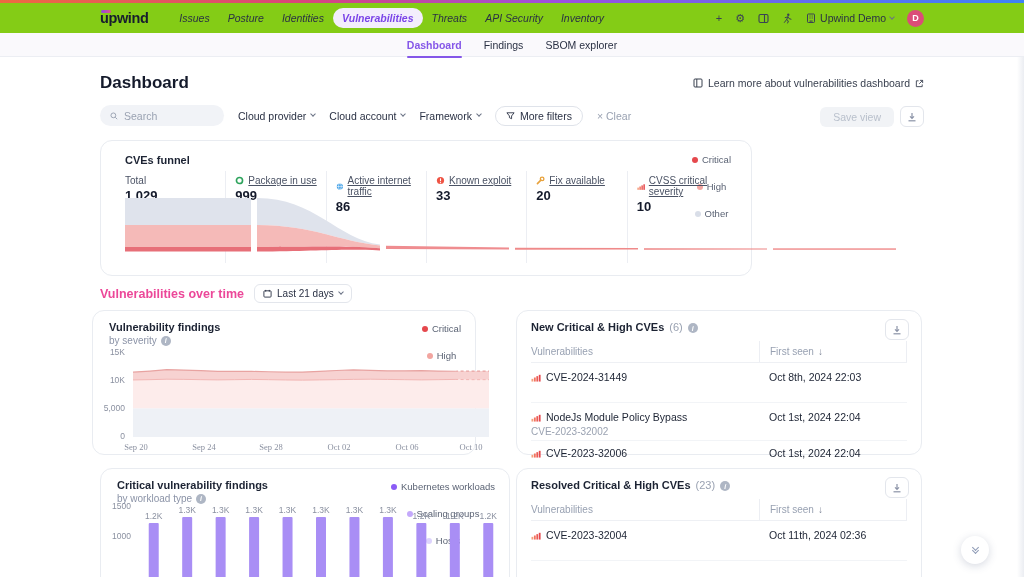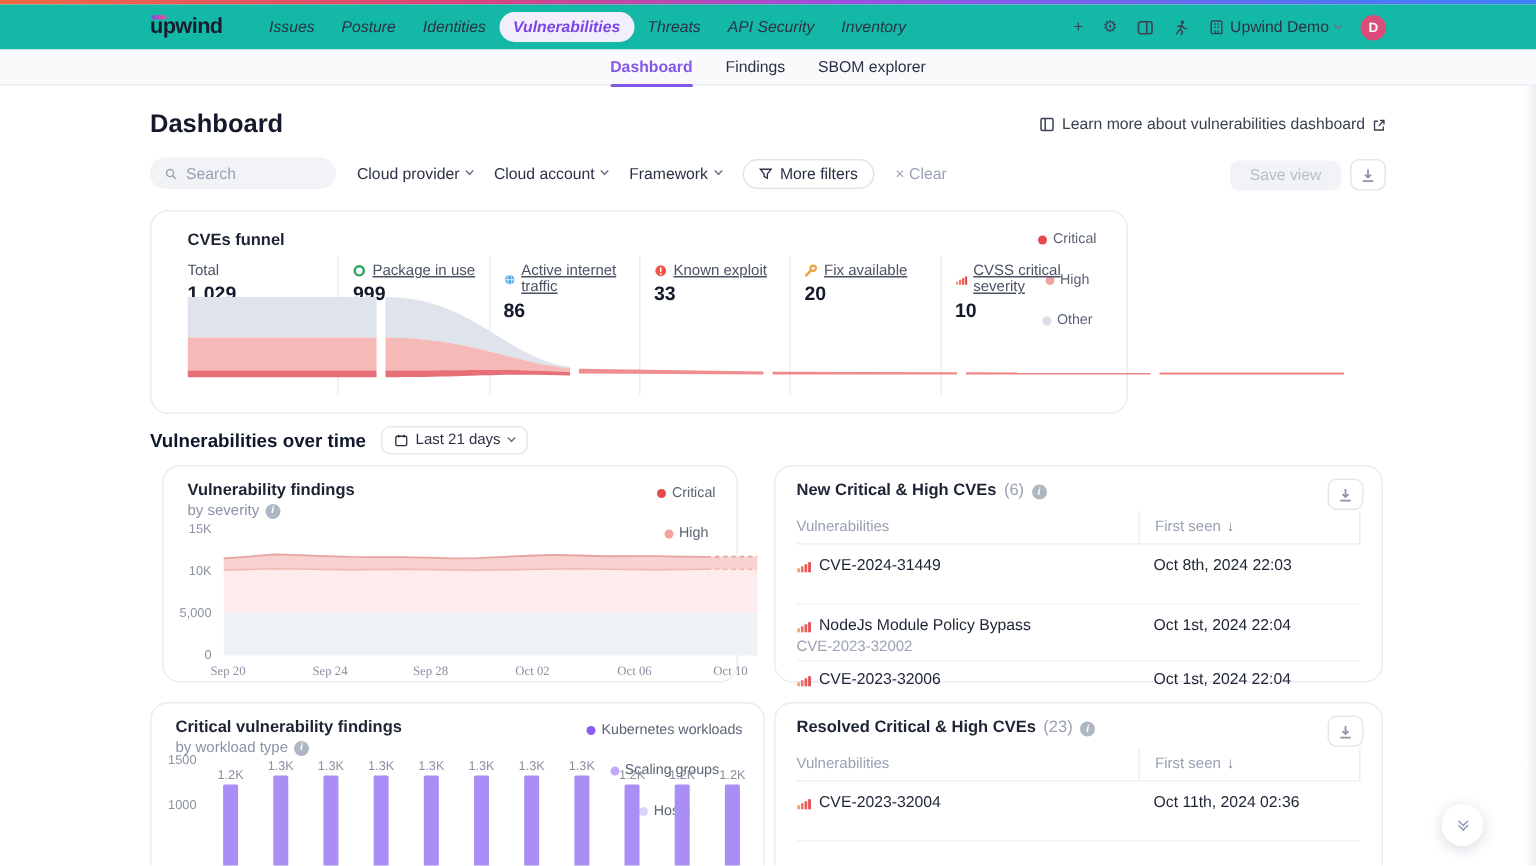--- a/index.html
+++ b/index.html
@@ -8,21 +8,21 @@
     font-family:"Liberation Sans", sans-serif;
     background:#ffffff; color:#1c2333; overflow:hidden; position:relative;
   }
   .abs { position:absolute; }
 
   
   .gradbar { position:absolute; top:0; left:0; width:1024px; height:3px;
     background:linear-gradient(90deg,#ee6a41 0%,#d8447c 30%,#9c4fe0 55%,#5f6ef0 80%,#3e82f7 100%); }
 
   
-  header { position:absolute; top:3px; left:0; width:1024px; height:30px; background:#14b8a6;
+  header { position:absolute; top:3px; left:0; width:1024px; height:30px; background:#84cc16;
     display:flex; align-items:center; padding:0 100px; }
   .logo { position:relative; font-weight:bold; font-size:14.5px; letter-spacing:-0.4px; color:#171d2e; cursor:pointer; }
   .logo-bar { position:absolute; top:0px; left:1px; width:10px; height:2.5px; border-radius:2px;
     background:linear-gradient(90deg,#8b4be0,#e4538a); }
   nav.main { display:flex; align-items:center; gap:0; margin-left:22px; flex:1;font-style:italic; }
   .nav-item { font-size:10.5px; color:#2a3144; padding:4px 9px; border-radius:12px; cursor:pointer; white-space:nowrap; }
   .nav-item.active { color:#7b45e8; background:#f3eefc; font-weight:bold; }
   .header-right { display:flex; align-items:center; gap:13px; }
   .hicon { font-size:11px; color:#3a4254; cursor:pointer; line-height:1; display:flex; align-items:center; }
   .org { display:flex; align-items:center; gap:4px; font-size:10.5px; color:#2a3144; cursor:pointer; }
@@ -83,26 +83,26 @@
   .stage { border-left:1px solid #eceef3; padding-left:9px; padding-top:4px; }
   .stage:first-child { border-left:none; padding-left:0; }
   .stage-label { display:flex; align-items:center; gap:4px; font-size:10px; color:#4a5264; }
   .stage-label .lbl { text-decoration:underline; cursor:pointer; }
   .stage:first-child .lbl { text-decoration:none; cursor:default; }
   .stage-value { font-size:13px; font-weight:bold; color:#141a2b; margin-top:2px; }
   .funnel-svg { position:absolute; left:24px; right:24px; top:57px; height:58px; }
 
   
   .section-head { left:100px; top:284px; display:flex; align-items:center; gap:10px; }
-  .section-title { font-size:12.5px; font-weight:bold; color:#0f172a; }
+  .section-title { font-size:12.5px; font-weight:bold; color:#ec4899; }
   .range-btn { display:flex; align-items:center; gap:5px; font-size:10px; color:#2a3144;
     border:1px solid #e3e6ec; border-radius:6px; padding:3px 8px; background:#fff; cursor:pointer; }
 
   
-  .cardA { left:108px; top:310px; width:384px; height:145px; }
+  .cardA { left:92px; top:310px; width:384px; height:145px; }
   .cardB { left:516px; top:310px; width:406px; height:145px; }
   .cardC { left:100px; top:468px; width:410px; height:170px; }
   .cardD { left:516px; top:468px; width:406px; height:170px; }
   .chart-head { position:absolute; left:16px; top:10px; }
   .chart-legend { position:absolute; right:14px; top:12px; }
   .tick { position:absolute; font-size:8.5px; color:#8a90a0; }
   .tick.y { text-align:right; width:26px; }
   .tick.x { width:34px; text-align:center;font-family:Liberation Serif, serif; }
 
   

